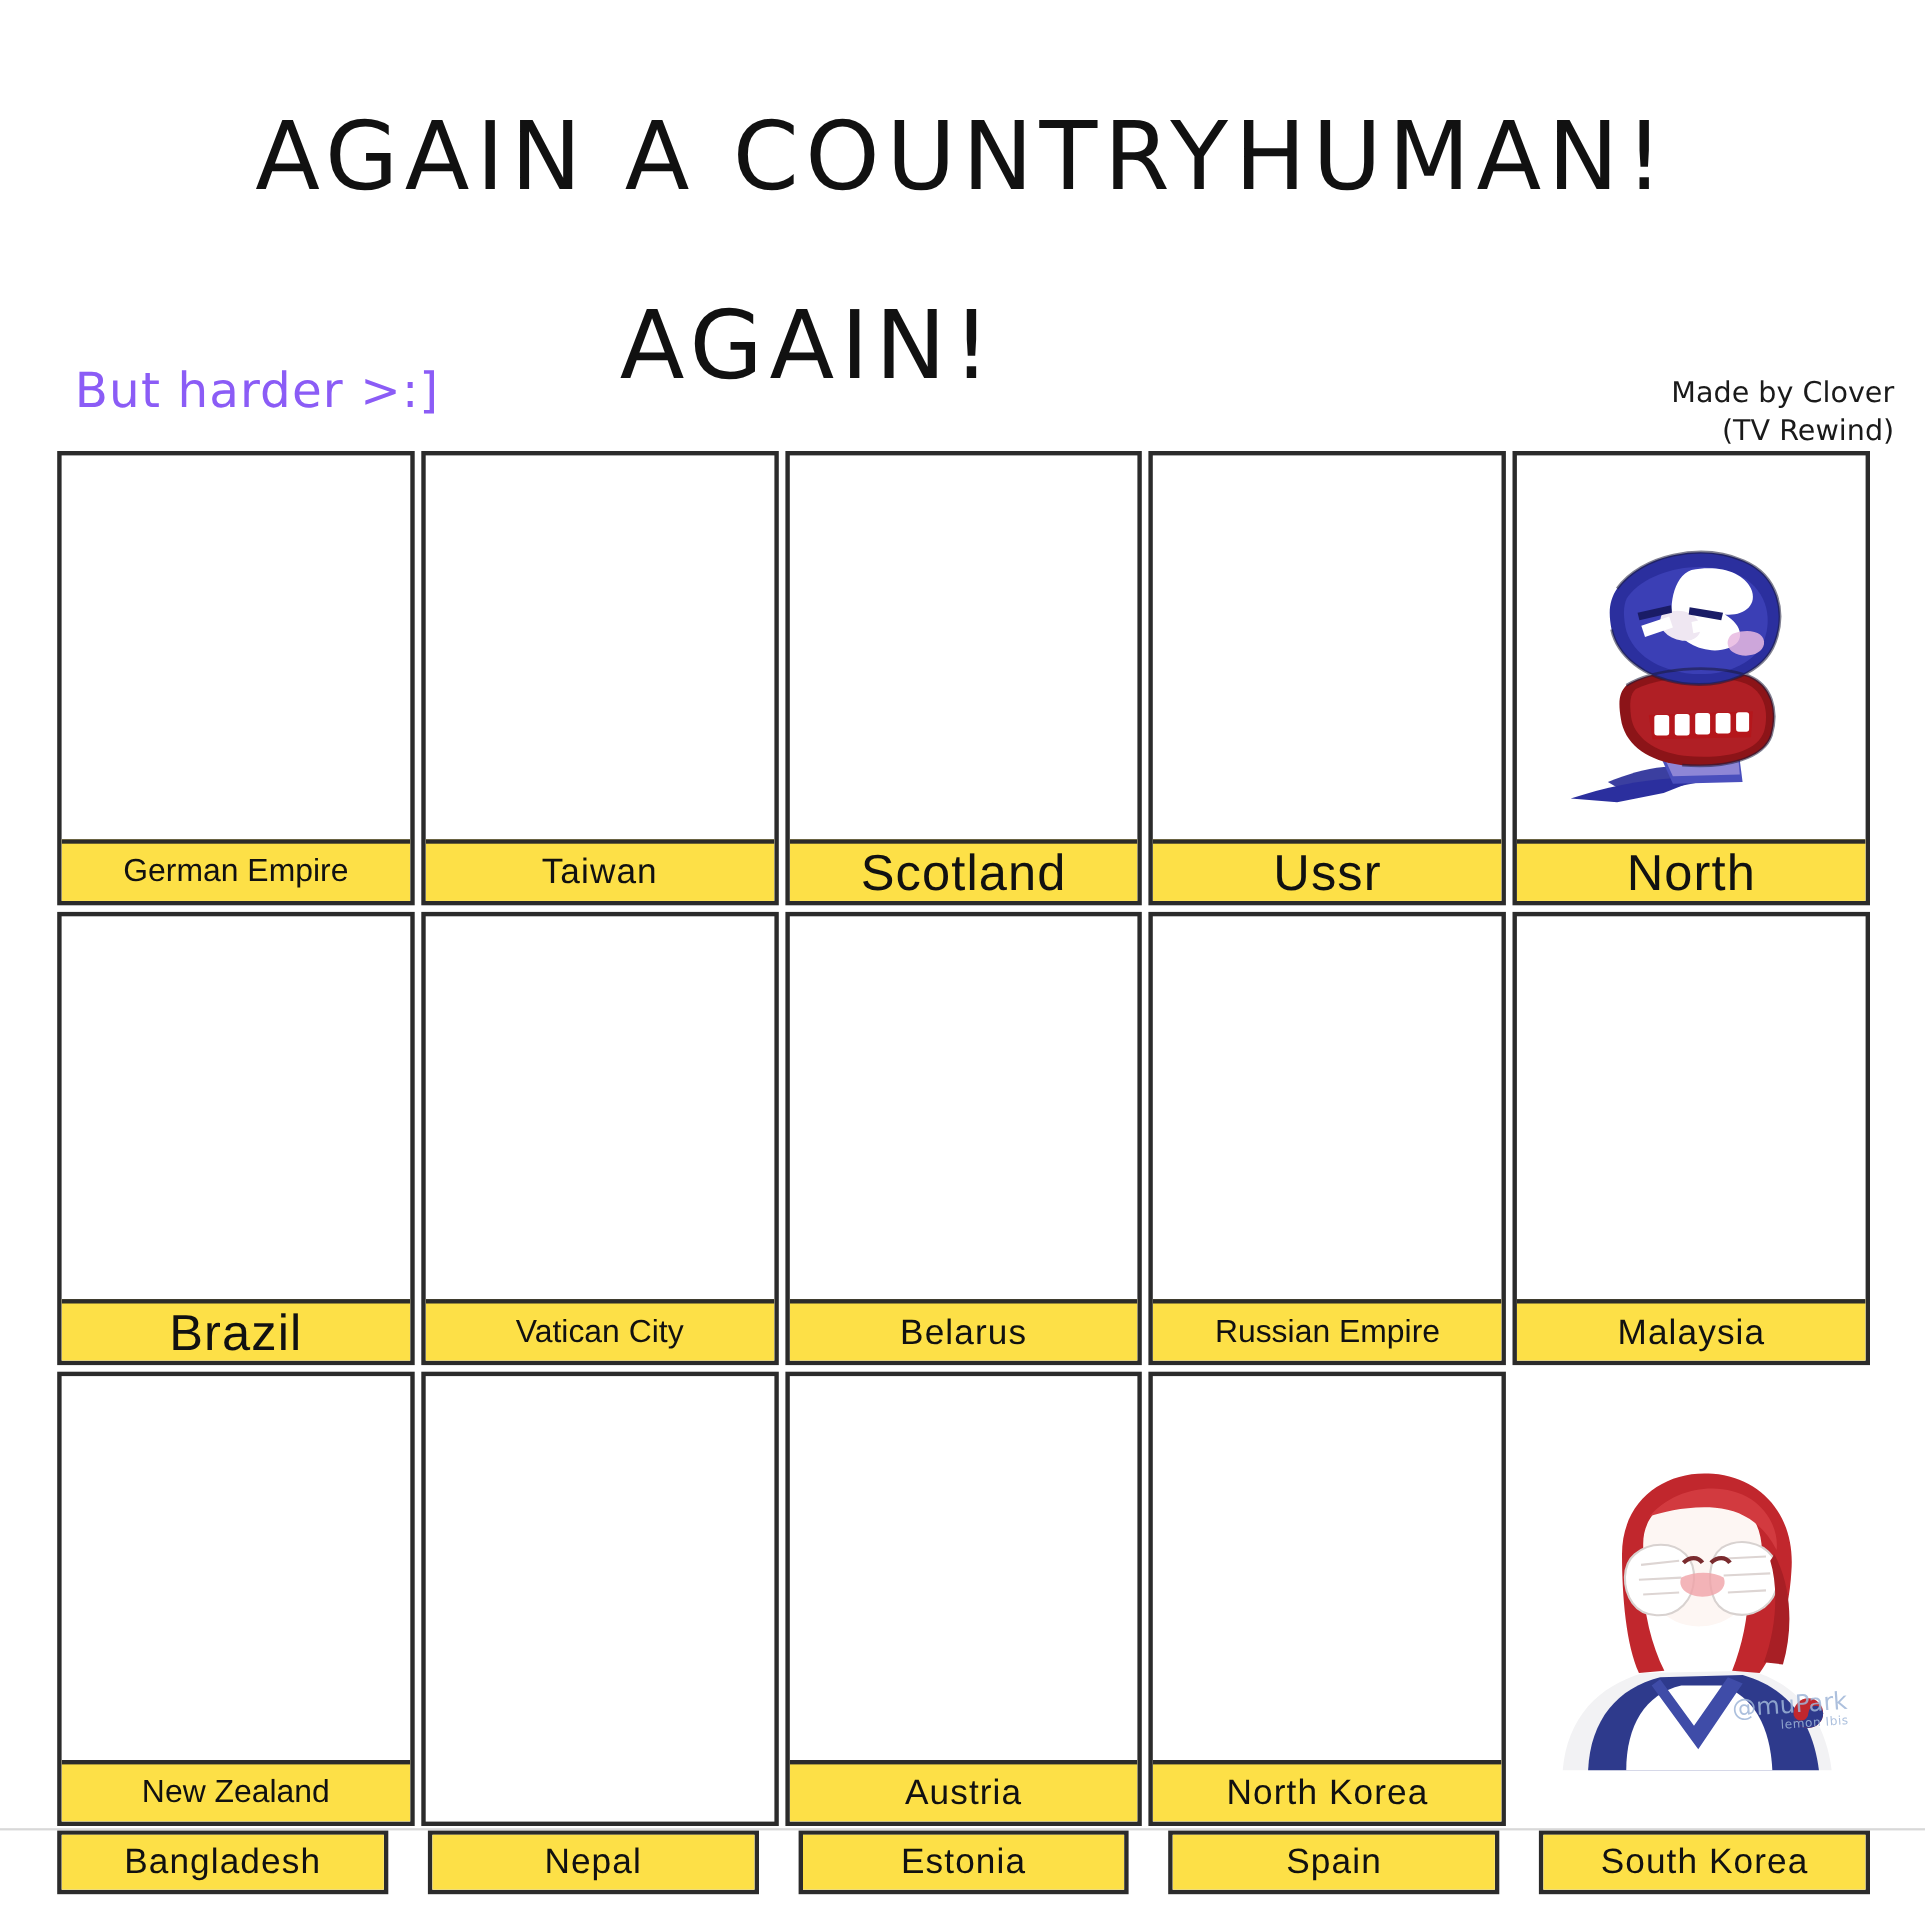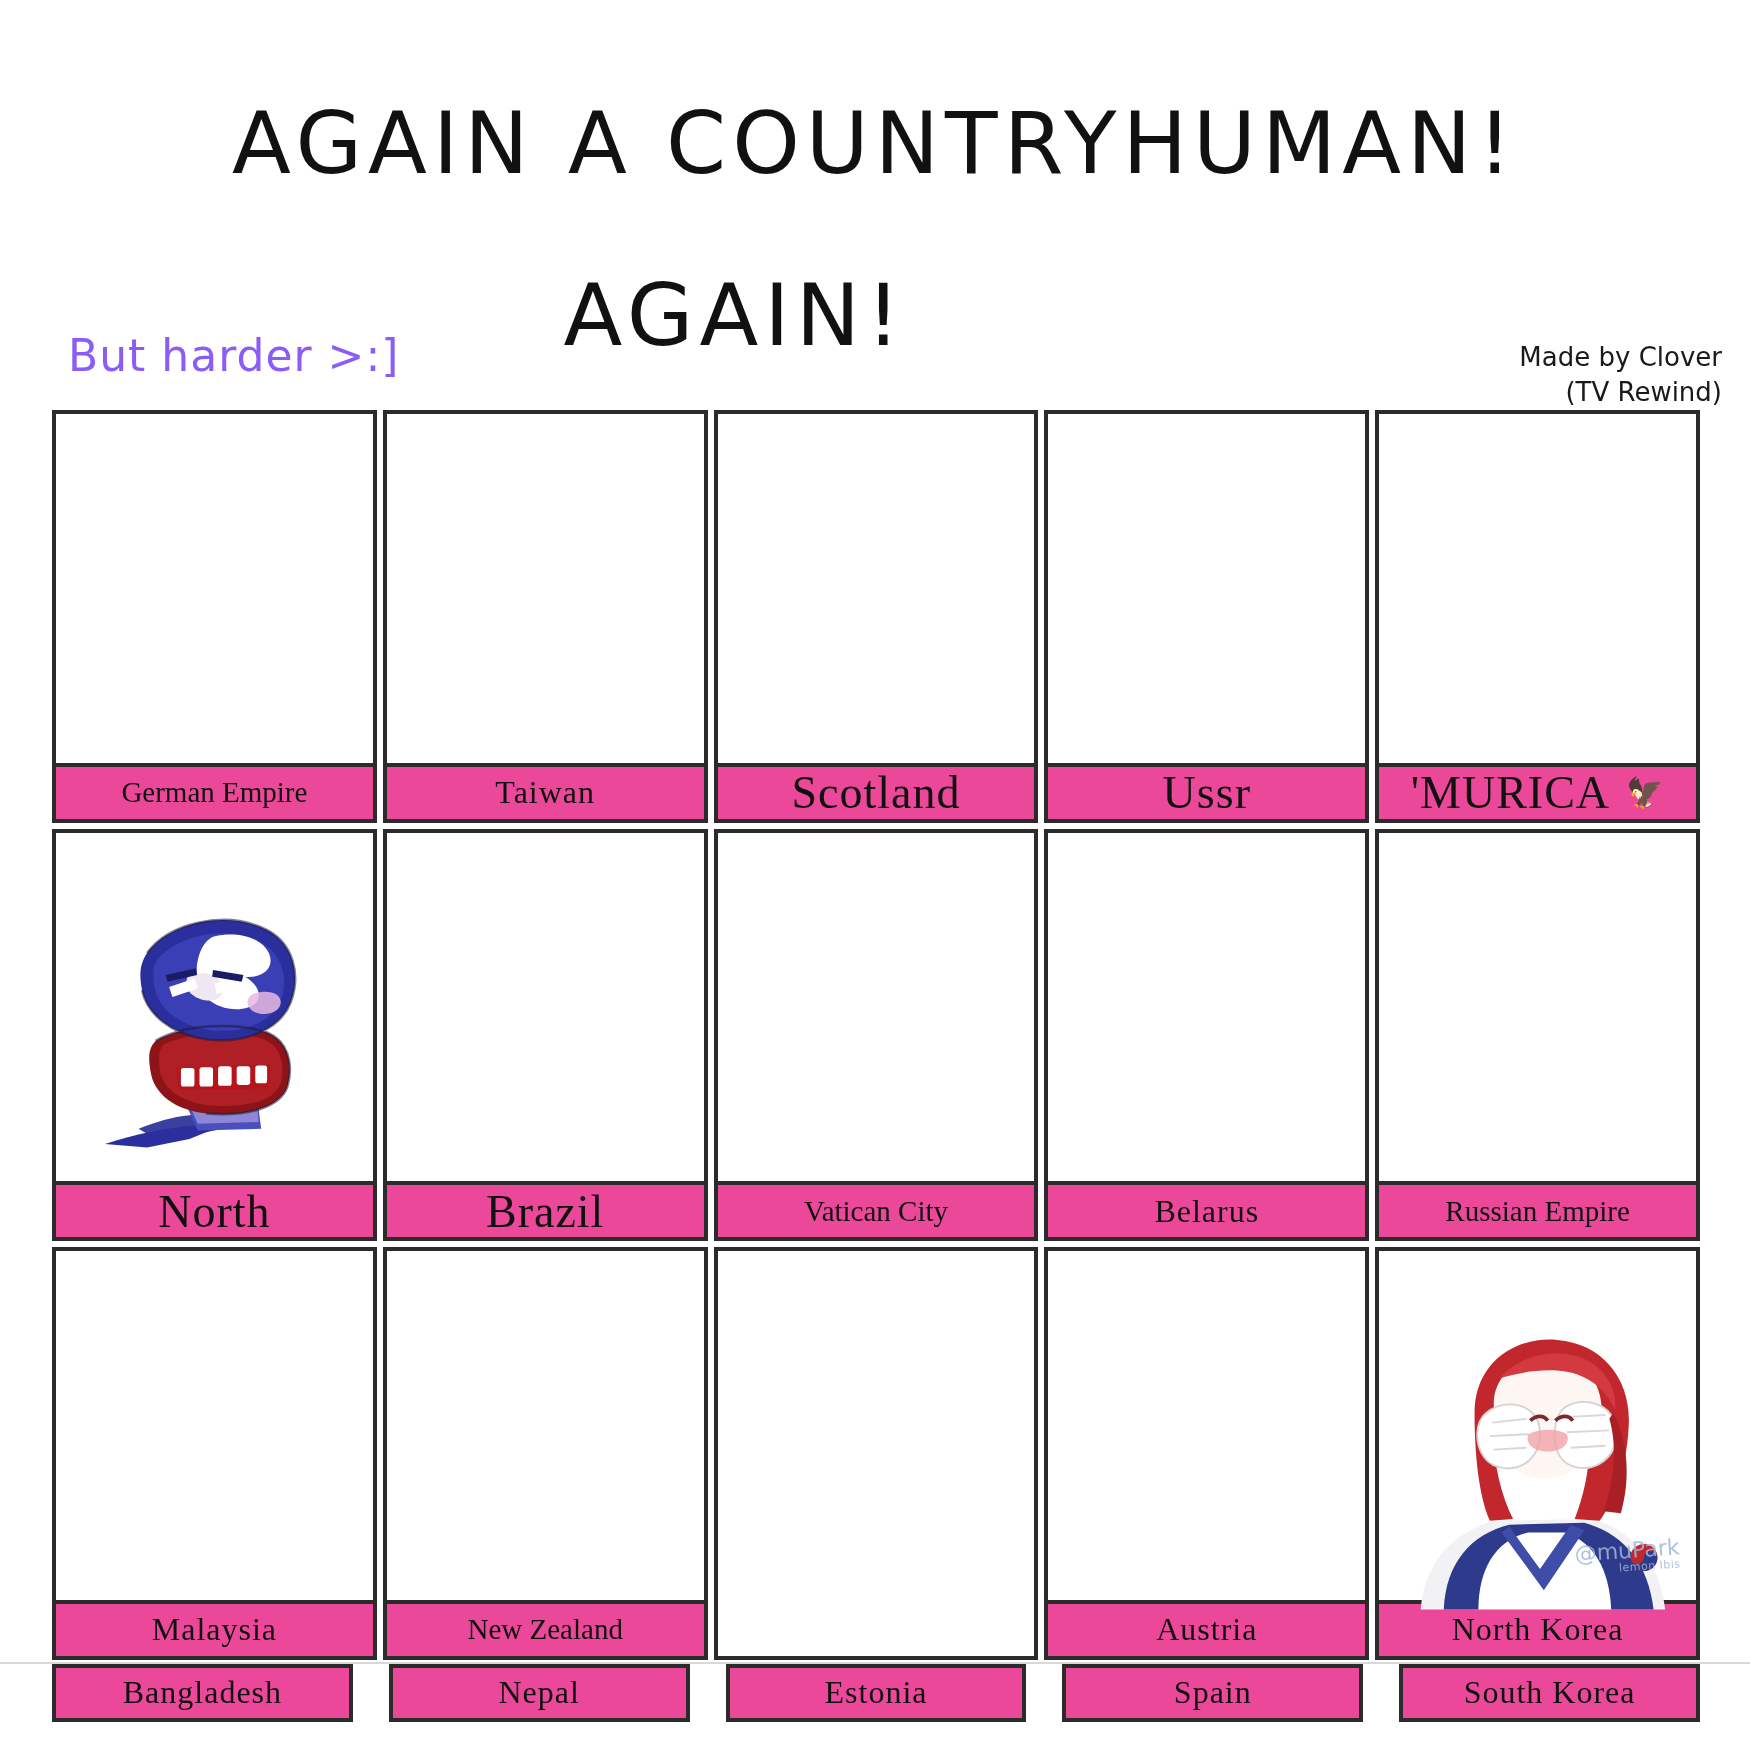--- a/index.html
+++ b/index.html
@@ -93,26 +93,26 @@
   .cell-label {
     position: absolute;
     left: 0;
     right: 0;
     bottom: 0;
     height: 52px;
     border-top: 4px solid #2b2b2b;
     display: flex;
     align-items: center;
     justify-content: center;
-    font-family: Liberation Serif, serif;
+    font-family: Liberation Sans, sans-serif;
     font-size: 32px;
     color: #111111;
     letter-spacing: 1px;
     white-space: nowrap;
-    background: #ec4899;
+    background: #fde047;
   }
   .cell-label.big { font-size: 46px; }
   .cell-label.tight { font-size: 29px; letter-spacing: 0px; }
 
   .eagle-glyph {
     margin-left: 16px;
     font-size: 30px;
     line-height: 1;
   }
 
@@ -180,27 +180,20 @@
   <div class="cell">
     <div class="cell-art"></div>
     <div class="cell-label big">Scotland</div>
   </div>
 
   <div class="cell">
     <div class="cell-art"></div>
     <div class="cell-label big">Ussr</div>
   </div>
 
-  <div class="cell">
-    <div class="cell-art"></div>
-    <div class="cell-label big">
-      <span>'MURICA</span>
-      <span class="eagle-glyph">🦅</span>
-    </div>
-  </div>
 
   <div class="cell">
     <div class="cell-art">
       <div class="art-ge">
         <svg viewBox="0 0 300 340" xmlns="http://www.w3.org/2000/svg">
 
           <path d="M60 300 C80 292 100 286 120 284 L150 282 L160 300 L120 308 L80 312 Z" fill="#3b3fa0"></path>
           <path d="M20 318 C55 306 95 298 130 296 L150 300 L120 312 L70 322 Z" fill="#2b2f9e"></path>
           <path d="M110 258 L200 262 L205 300 L130 302 Z" fill="#4a4fbd"></path>
           <path d="M118 268 L200 270 L202 292 L130 294 Z" fill="#8e86d6"></path>

